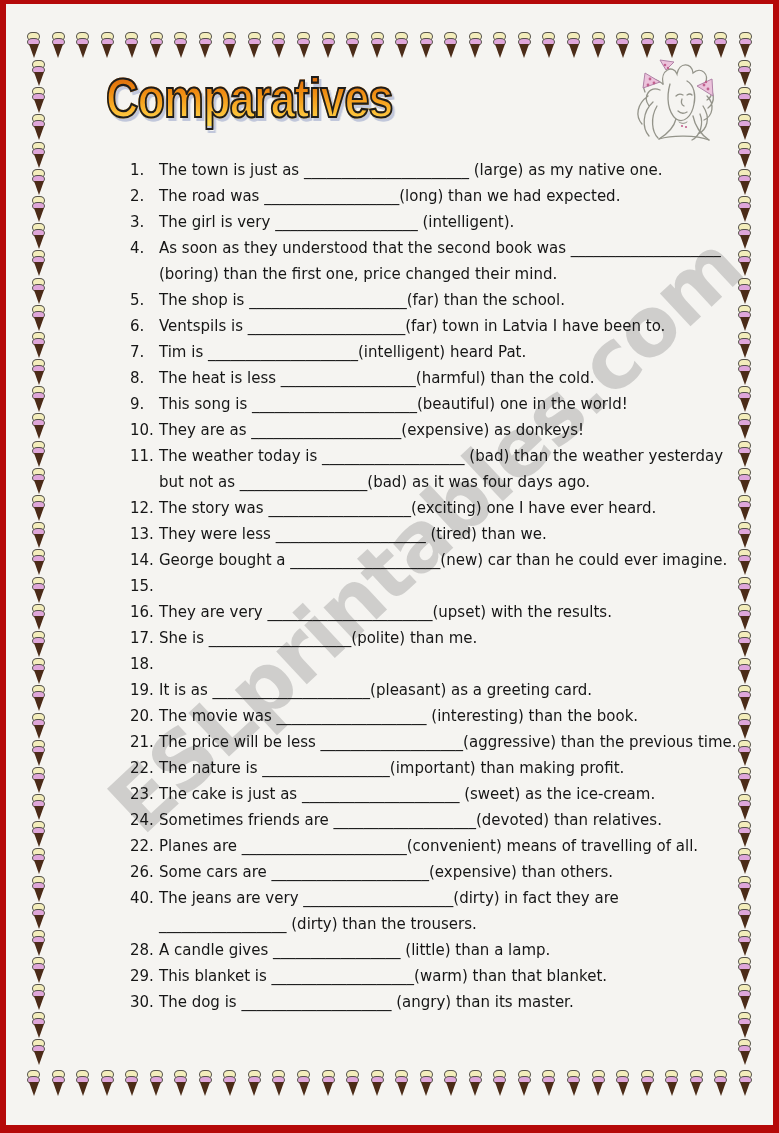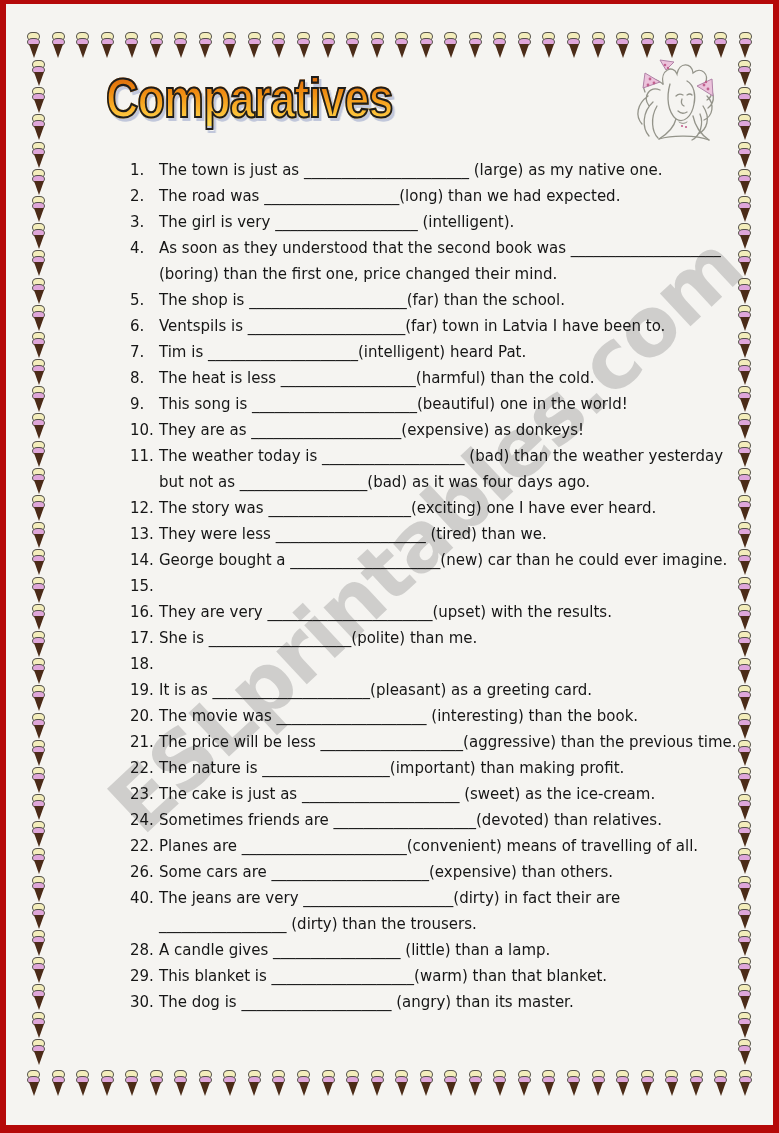--- a/index.html
+++ b/index.html
@@ -930,21 +930,21 @@
       <div class="row">
         <span class="num">22.</span>
         <span class="txt">Planes are ______________________(convenient) means of travelling of all.</span>
       </div>
       <div class="row">
         <span class="num">26.</span>
         <span class="txt">Some cars are _____________________(expensive) than others.</span>
       </div>
       <div class="row">
         <span class="num">40.</span>
-        <span class="txt">The jeans are very ____________________(dirty) in fact their are</span>
+        <span class="txt">The jeans are very ____________________(dirty) in fact they are</span>
       </div>
       <div class="row">
         <span class="num"></span>
         <span class="txt">_________________ (dirty) than the trousers.</span>
       </div>
       <div class="row">
         <span class="num">28.</span>
         <span class="txt">A candle gives _________________ (little) than a lamp.</span>
       </div>
       <div class="row">

